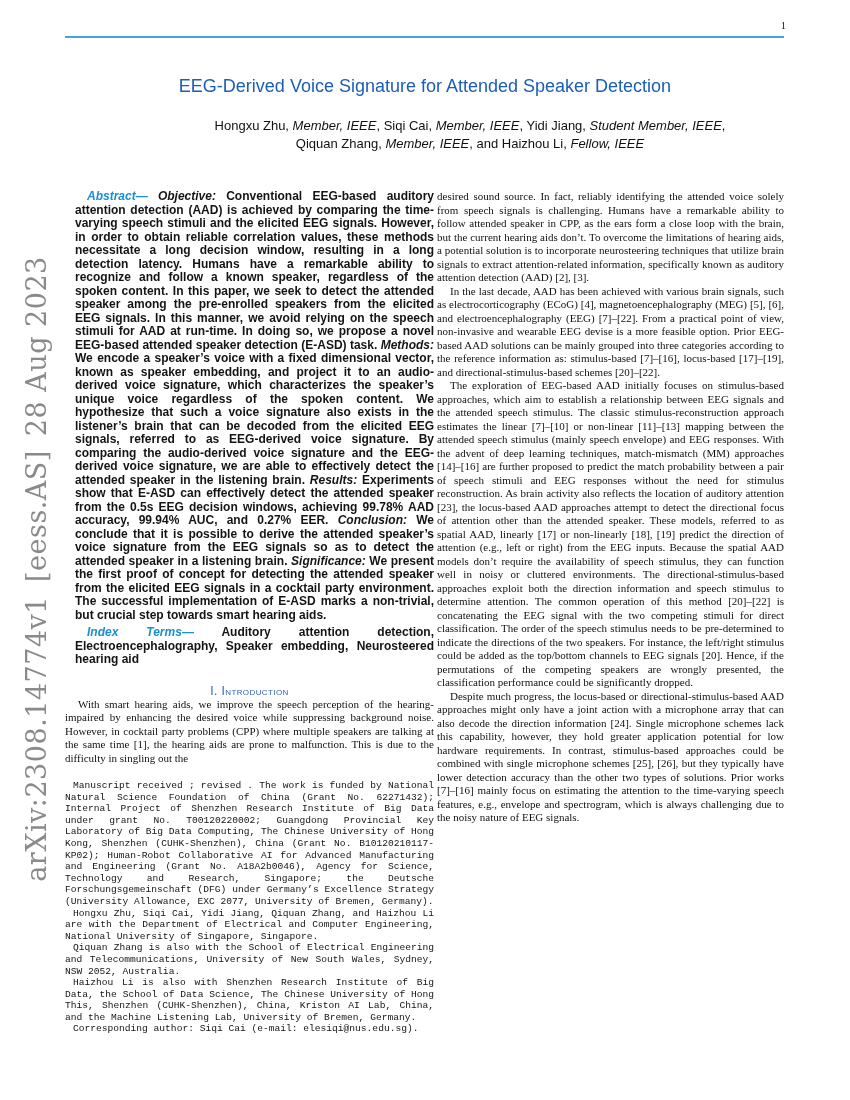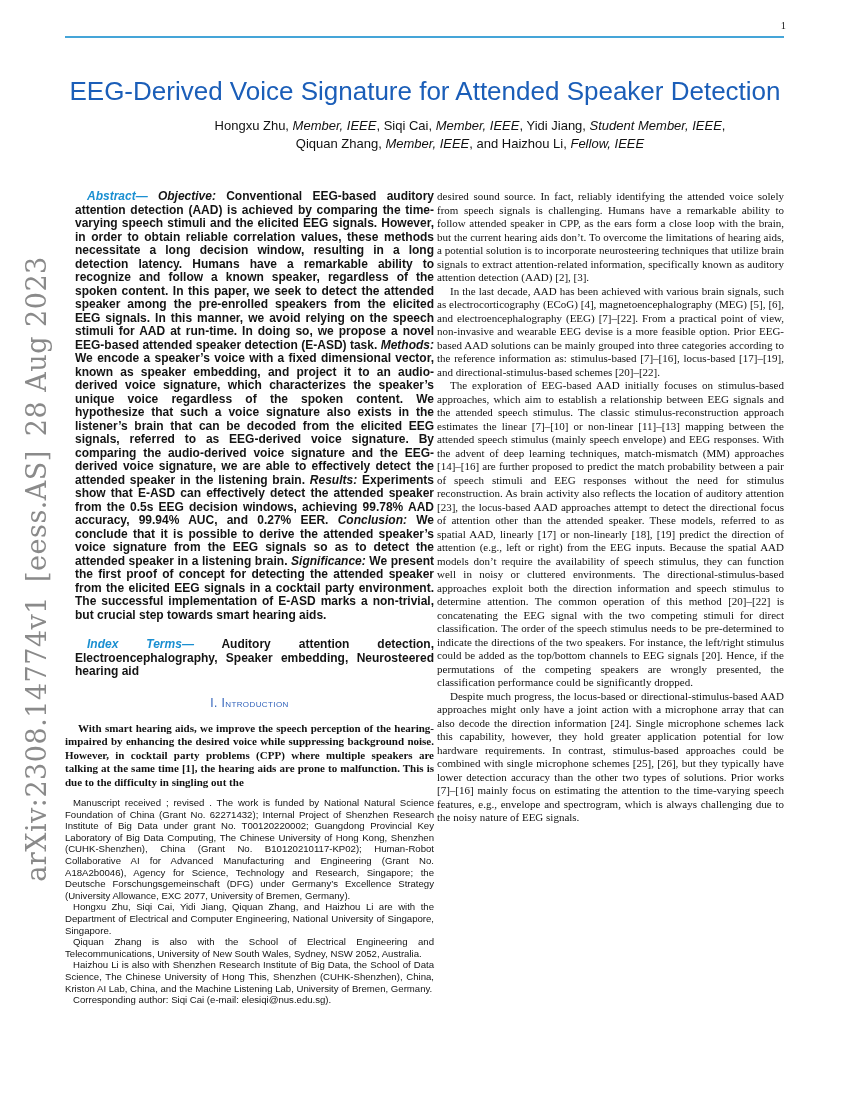--- a/index.html
+++ b/index.html
@@ -33,21 +33,21 @@
     font-family:"DejaVu Serif", serif;
     font-size:27px;
     color:var(--sidebar-gray,#8a8a8a);
     letter-spacing:0.5px;
   }
   .title{
     position:absolute;top:76px;left:0;width:100%;
     margin:0;text-align:center;
     font-family:"Liberation Sans", sans-serif;
     font-weight:400;
-    font-size:26px;
+    font-size:18px;
     color:var(--title-blue,#1b5eb8);
   }
   .authors{
     position:absolute;top:117px;left:0;width:100%;
     text-align:center;
     font-family:"Liberation Sans", sans-serif;
     font-size:13px;line-height:17.5px;color:#111;margin-left:45px;
   }
   .it{font-style:italic;}
   .blue{color:var(--leadin-blue,#1a8fd1);}
@@ -56,41 +56,41 @@
   .col-right{left:437px;width:347px;}
   .abstract,.index-terms{
     margin:0 0 0 10px;
     font-family:"Liberation Sans", sans-serif;
     font-weight:bold;
     font-size:12px;line-height:13.5px;
     text-align:justify;
     text-indent:12px;
     color:#141414;
   }
-  .index-terms{margin-top:16px;}
+  .index-terms{margin-top:4px;}
   .section-heading{
     margin:17px 0 0 0;
     text-align:center;
     font-family:"Liberation Sans", sans-serif;
     font-weight:400;
     font-size:12px;
     color:var(--heading-blue,#3263bb);
     letter-spacing:0.4px;
   }
   .sc{font-variant:small-caps;}
   .body-par{
     margin:0;
     font-size:11px;line-height:13.5px;
     text-align:justify;
   }
-  .col-left .body-par{margin-top:12px;font-weight:bold;}
+  .col-left .body-par{}
   .indent{text-indent:13px;}
   .footnotes{
-    margin-top:8px;
-    font-family:Liberation Sans, sans-serif;
+    margin-top:15px;
+    font-family:Liberation Mono, monospace;
     font-size:9.6px;line-height:11.6px;
     text-align:justify;
     color:#141414;
   }
   .footnotes p{margin:0;text-indent:8px;}
 </style>
 </head>
 <body>
 
 <div class="page">

